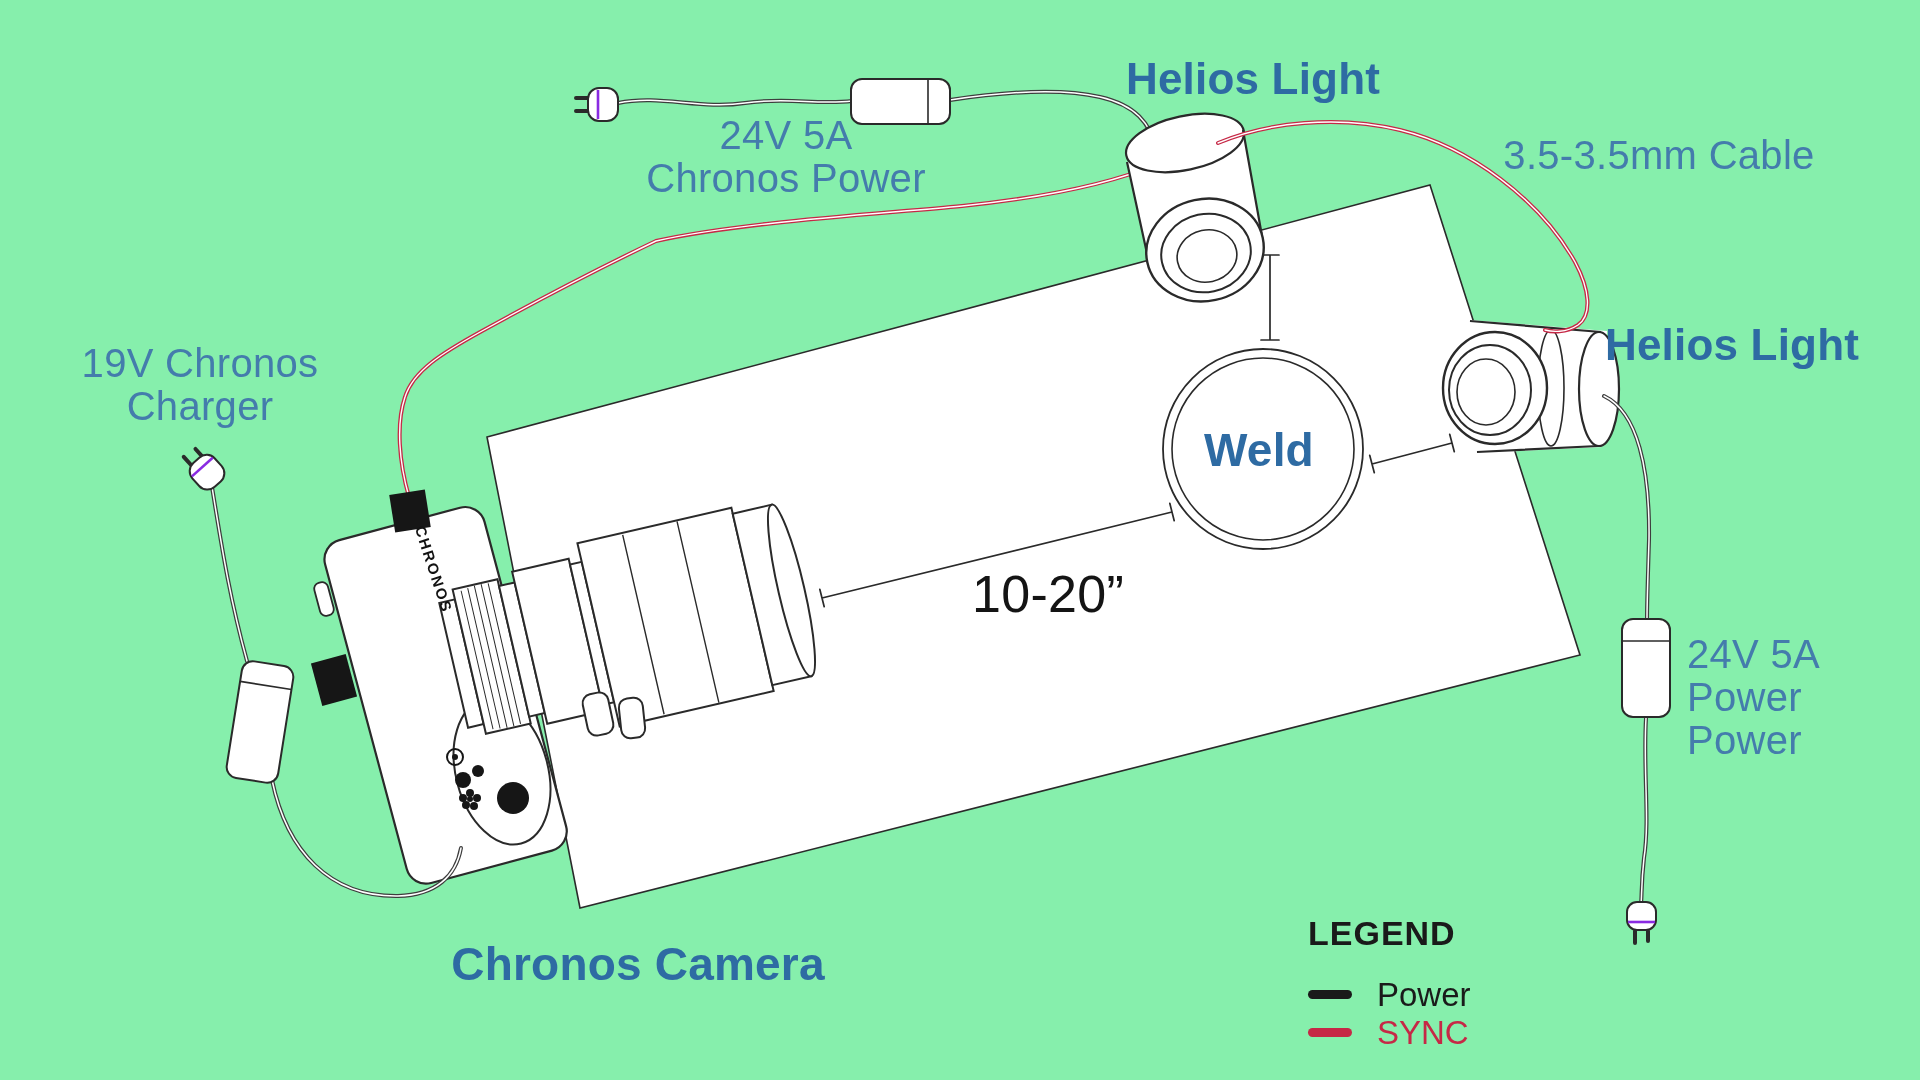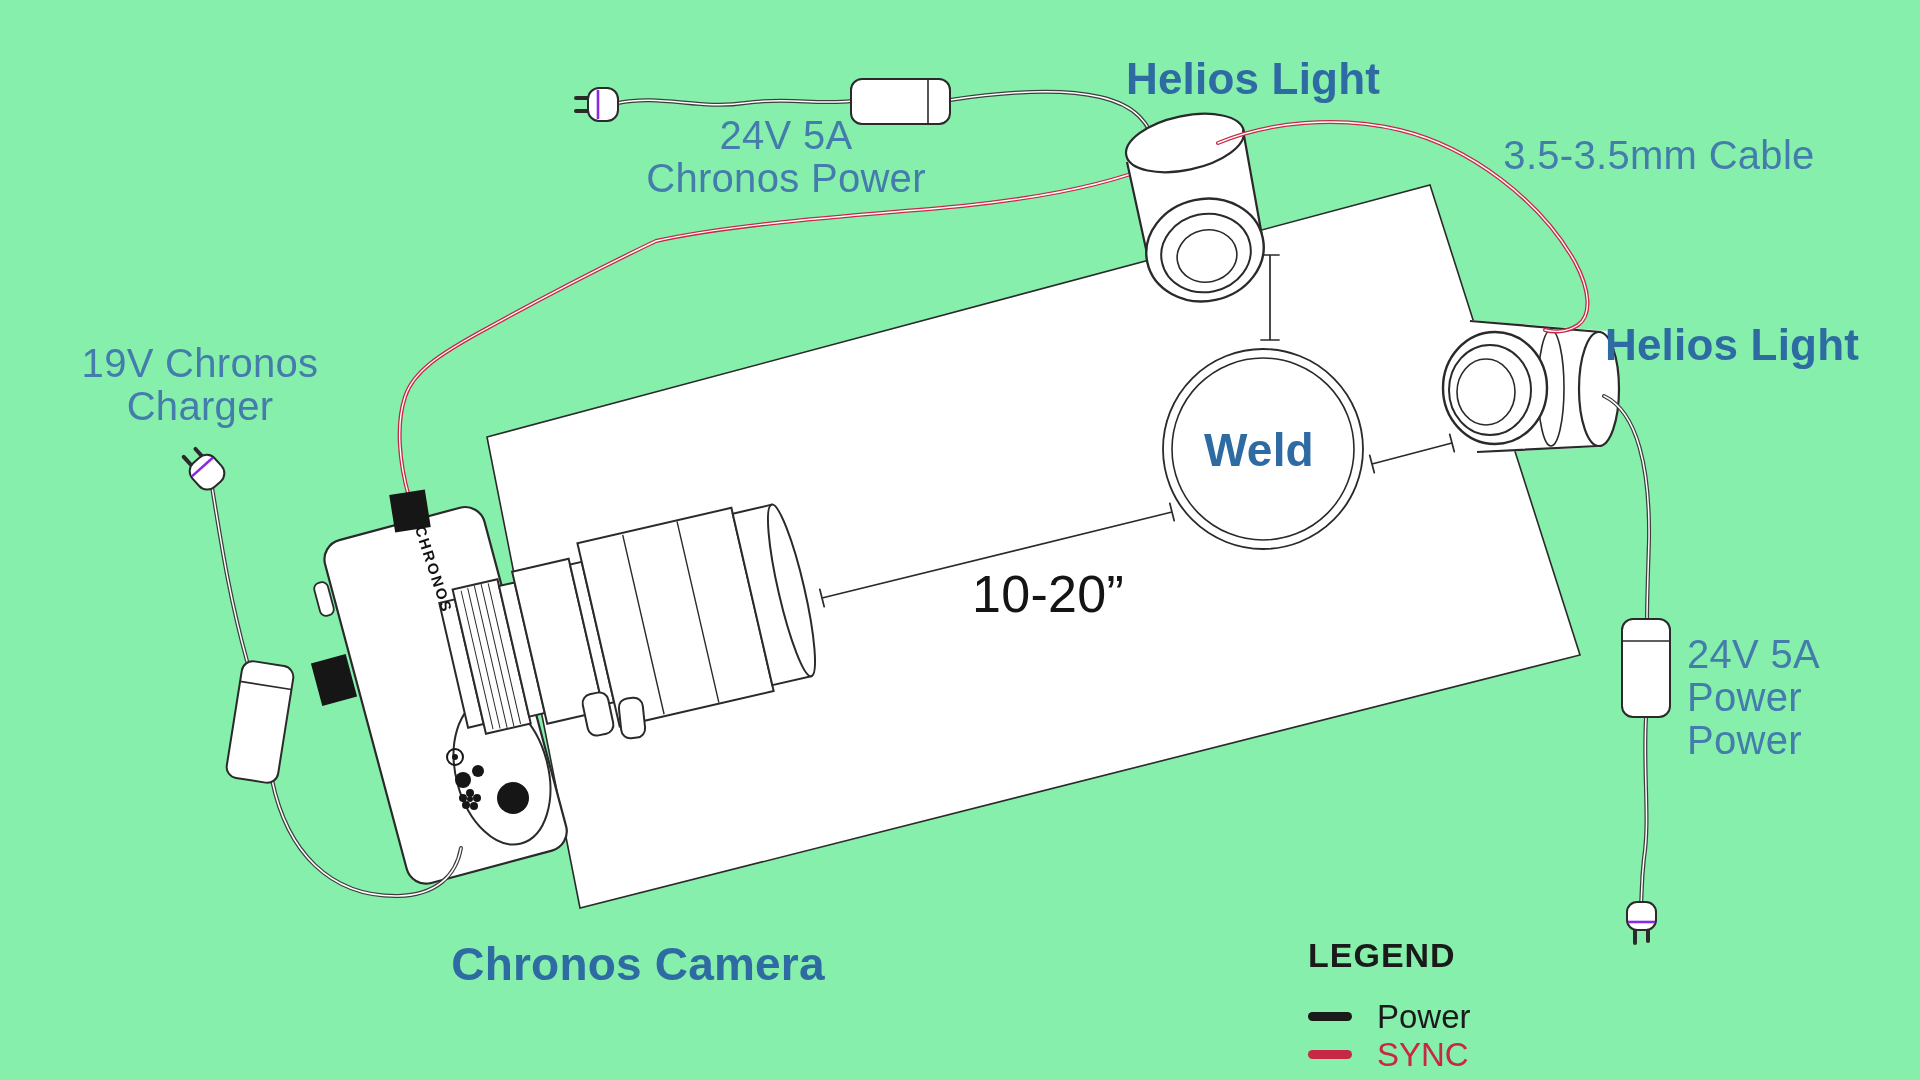--- a/index.html
+++ b/index.html
@@ -9,21 +9,21 @@
   .lbl{position:absolute;white-space:nowrap;color:#447CAC;
        font:400 40px/1.06 "Liberation Sans",sans-serif;letter-spacing:.3px;}
   .lbl.center{transform:translateX(-50%);text-align:center;}
   .lbl.mid{transform:translate(-50%,-50%);text-align:center;}
   .lbl .line{display:block;line-height:43px;}
   .title{font-weight:700;font-size:44px;color:#2E6BA3;letter-spacing:.2px;}
   .dark{color:#141414;}
   .brand{position:absolute;left:427px;top:524px;color:#121212;
          font:700 15px/1 "Liberation Sans",sans-serif;letter-spacing:2px;
          transform:rotate(72deg);transform-origin:0 0;}
-  .legend{position:absolute;left:1308px;top:916px;margin-top:22px;}
+  .legend{position:absolute;left:1308px;top:916px;}
   .legend-title{font:800 34px/1 "Liberation Sans",sans-serif;color:#1a1a1a;
                 letter-spacing:1px;margin:0 0 25px 0;}
   .legend-row{display:flex;align-items:center;gap:25px;height:38px;}
   .dash{width:44px;height:9px;border-radius:5px;background:#1a1a1a;flex:0 0 auto;}
   .legend-label{font:400 33px/1 "Liberation Sans",sans-serif;color:#1a1a1a;}
 </style>
 </head>
 <body>
 
 <div id="stage">

